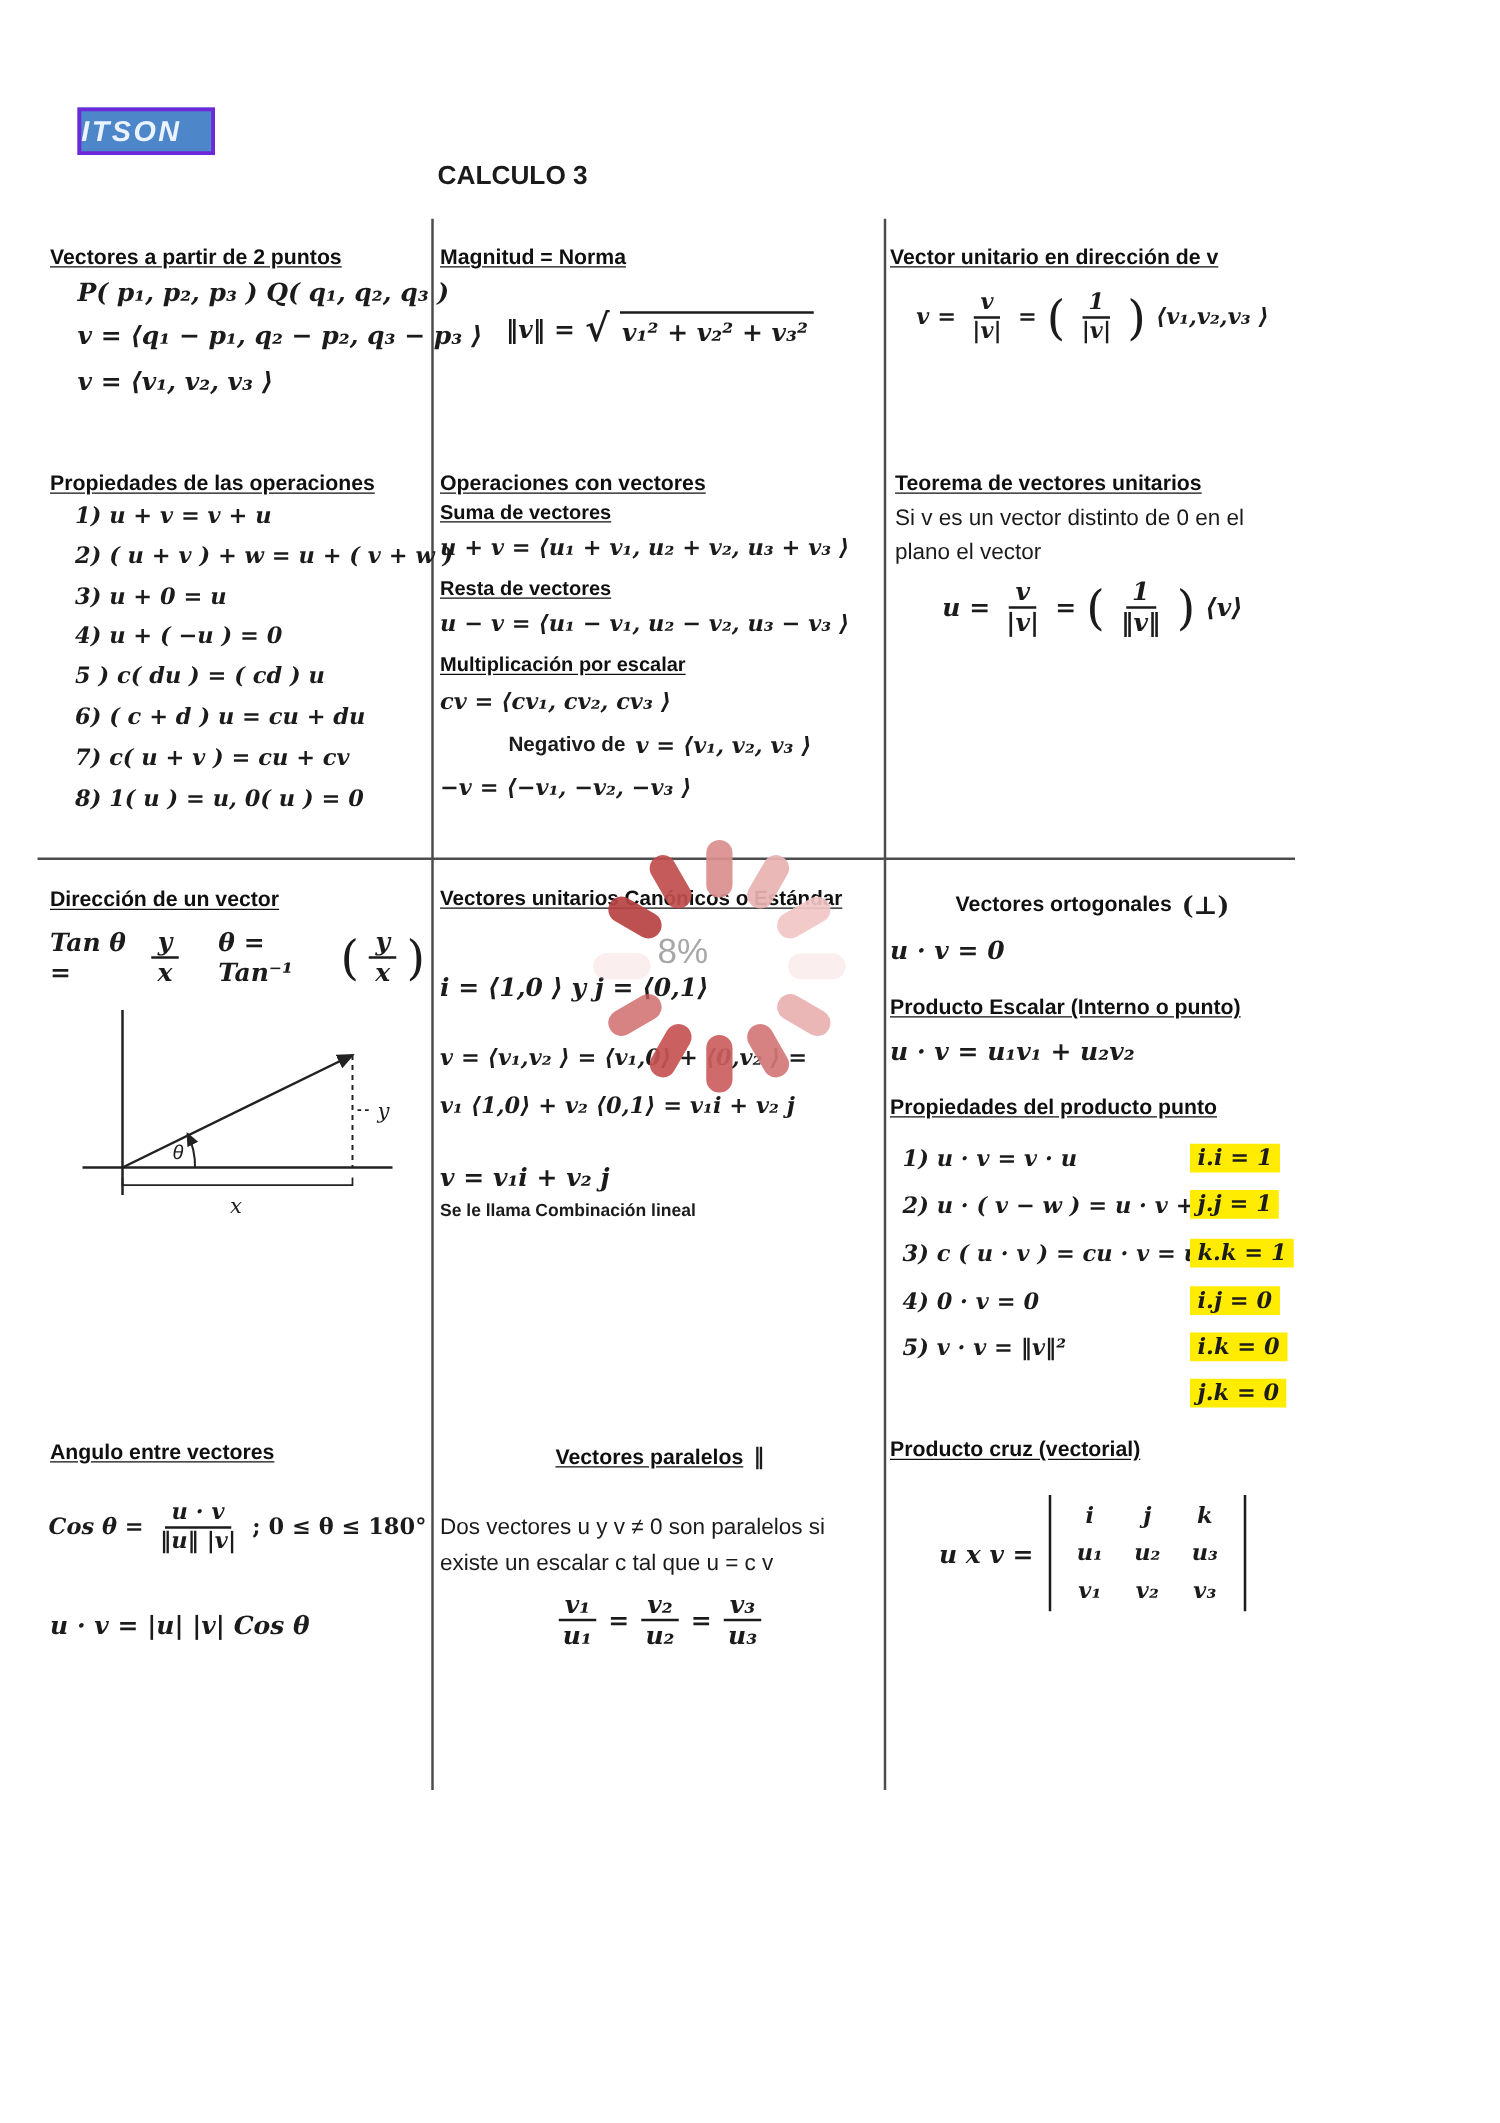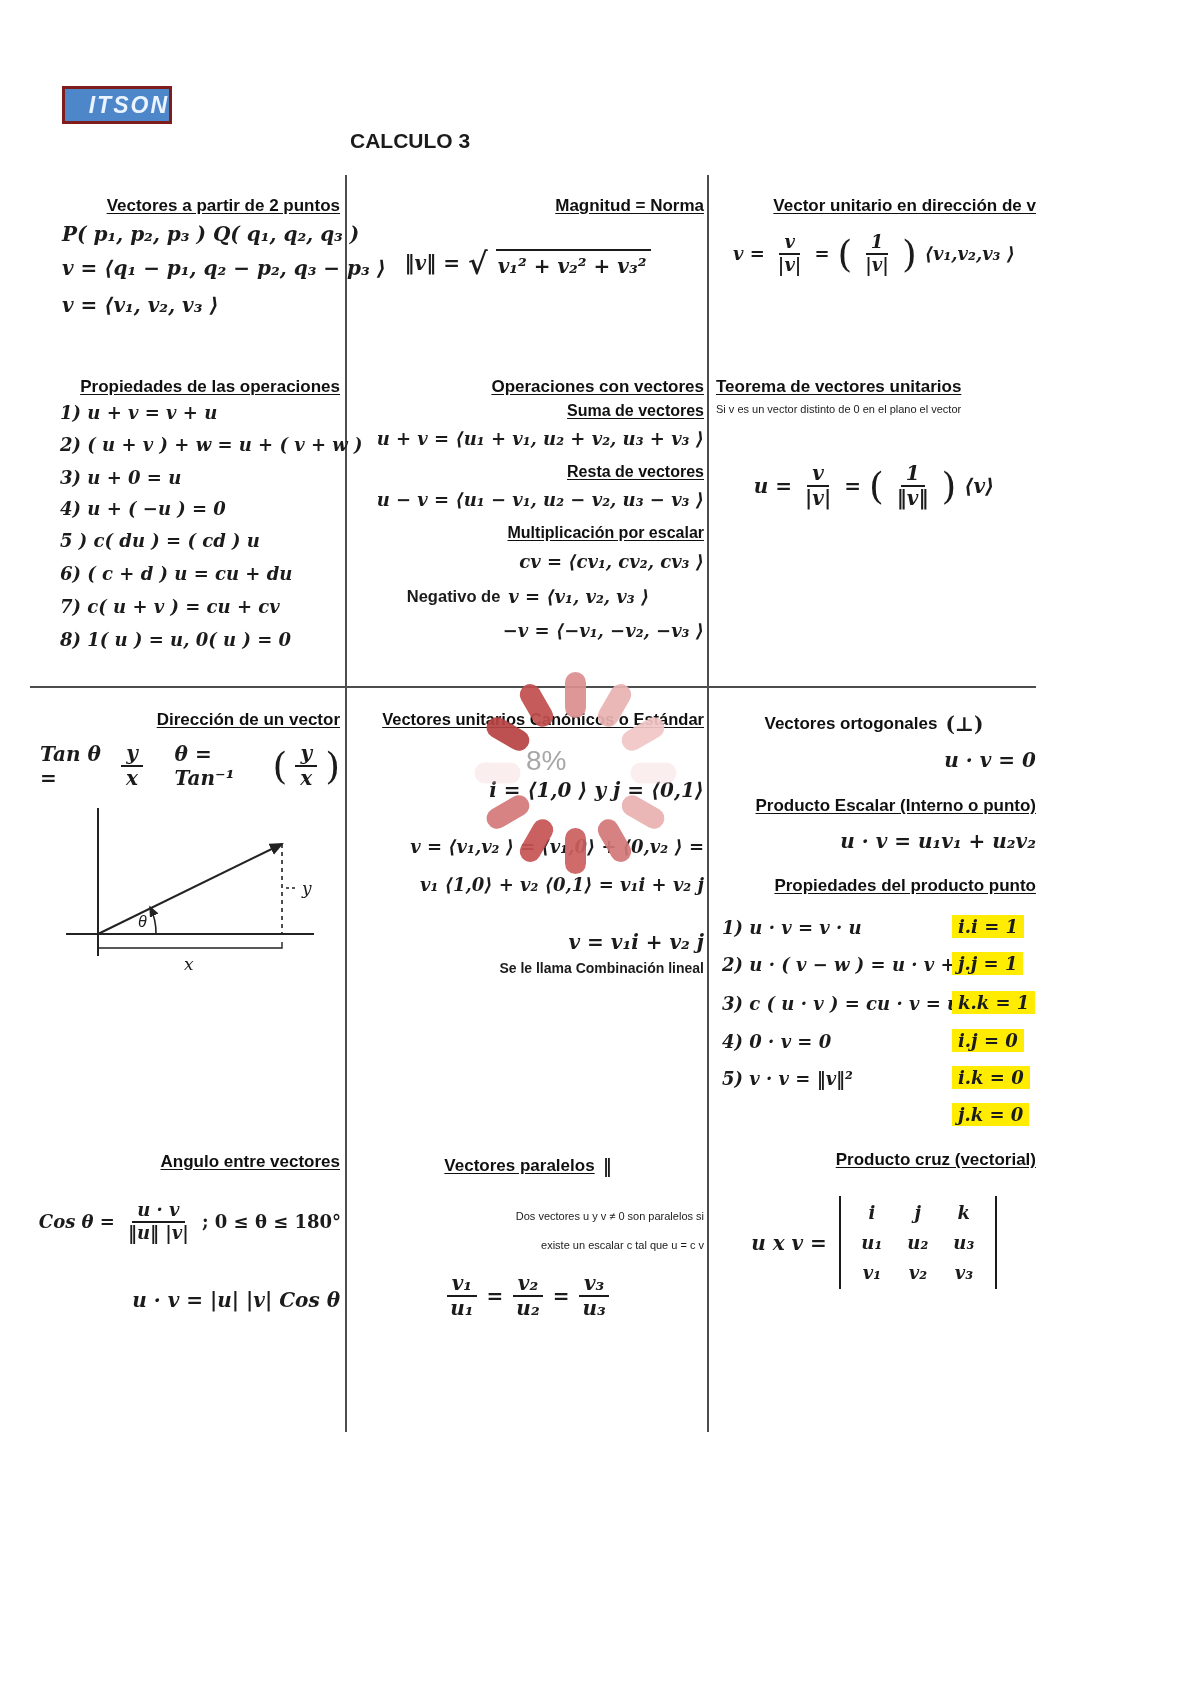--- a/index.html
+++ b/index.html
@@ -3,38 +3,38 @@
 <meta charset="utf-8">
 <title>Formulario</title>
 <style>
   *{margin:0;padding:0;box-sizing:border-box}
   html,body{background:#fff}
   .page{position:relative;width:1200px;height:1698px;background:#ffffff;
         font-family:"Liberation Sans",sans-serif;color:#1b1b1b;overflow:hidden}
   .abs{position:absolute}
   .head{font-weight:700;font-size:17px;text-decoration:underline;text-underline-offset:2px;color:#101010}
   .nounder{text-decoration:none}
-  .center{text-align:right}
+  .center{text-align:left}
   .math{font-family:"DejaVu Serif","DejaVu Sans",serif;font-style:italic;font-weight:700;font-size:18px;color:#1b1b1b}
   .big{font-size:20px}
   .mline{display:flex;align-items:center;justify-content:center;gap:8px}
   .frac{display:inline-flex;flex-direction:column;align-items:center;line-height:1.15}
   .frac .num{border-bottom:2px solid #1b1b1b;padding:0 5px}
   .frac .den{padding:0 5px}
   .paren{font-style:normal;font-weight:400;font-size:38px;line-height:.9}
   .up{font-style:normal}
   .vline{width:2px;background:#4d4d4d}
   .hline{height:2px;background:#4d4d4d}
-  .body-text{font-size:11px;line-height:1.5;color:#1b1b1b}
+  .body-text{font-size:18px;line-height:1.5;color:#1b1b1b}
   .blabel{font-weight:700;font-size:16.5px}
   .hl{background:#ffec00;padding:1px 6px;display:inline-block}
   .radical{font-style:normal;font-size:30px;font-weight:700;line-height:1;transform:translateY(1px)}
   .radicand{border-top:2px solid #1b1b1b;padding:3px 5px 0 2px}
-  .logo{width:110px;height:38px;background:#4d86c9;border:3px solid #7f1d1d;color:#eaf3ff;
-        display:flex;align-items:center;justify-content:flex-end;font-weight:700;font-style:italic;
+  .logo{width:110px;height:38px;background:#4d86c9;border:3px solid #6d28d9;color:#eaf3ff;
+        display:flex;align-items:center;justify-content:flex-start;font-weight:700;font-style:italic;
         font-size:23px;letter-spacing:2px}
   .title-serif{font-family:"Liberation Serif",serif;font-weight:700;font-size:22px;
         text-decoration:underline;letter-spacing:.5px}
   .course{font-weight:700;font-size:21px}
   .det{display:grid;grid-template-columns:repeat(3,46px);row-gap:9px;
        border-left:2.5px solid #1b1b1b;border-right:2.5px solid #1b1b1b;padding:6px 8px}
   .dcell{text-align:center}
   .spinner{pointer-events:none;z-index:4;opacity:.92}
   .petal{position:absolute;left:50%;top:50%;width:21px;height:46px;margin-left:-10.5px;margin-top:-23px;border-radius:11px;background:#c65353}
   .petal:nth-child(1){transform:rotate(0deg)   translateY(-78px);background:#db8f8f}

